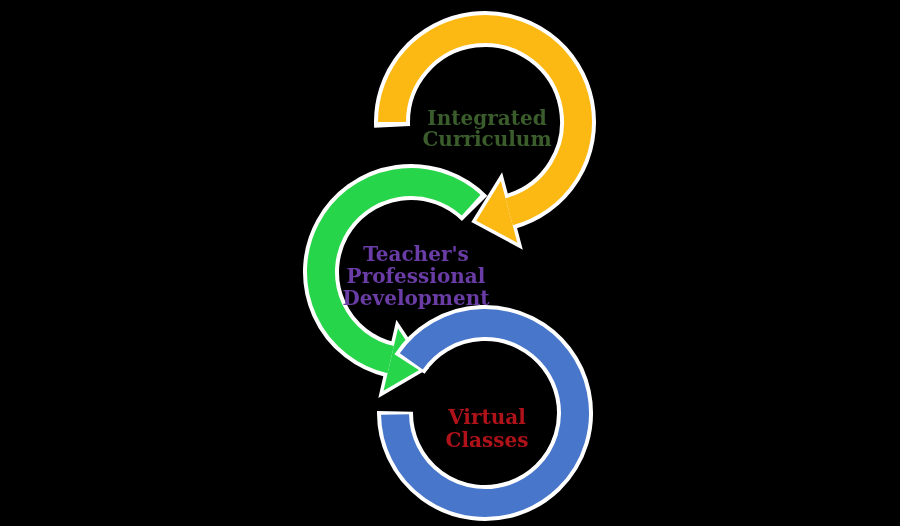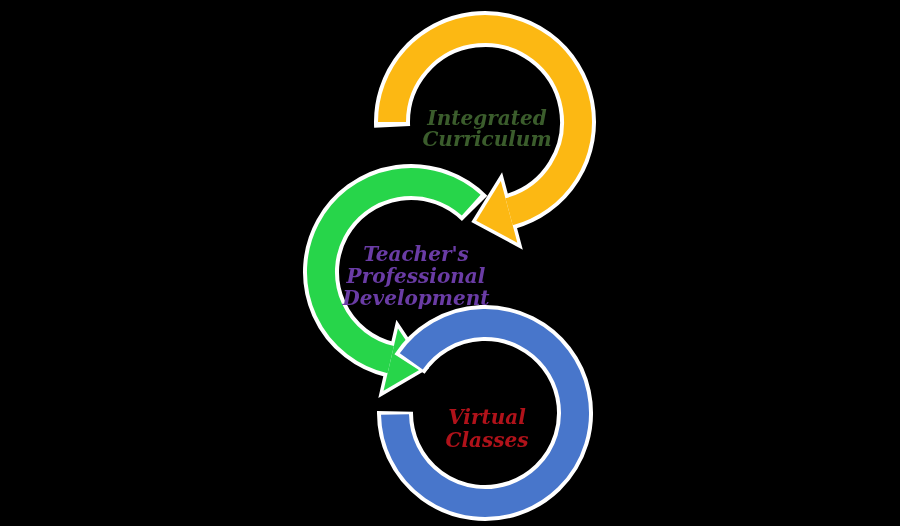--- a/index.html
+++ b/index.html
@@ -8,21 +8,20 @@
     background: #000000;
     width: 900px;
     height: 526px;
     overflow: hidden;
   }
   .stage {
     position: relative;
     width: 900px;
     height: 526px;
     background: #000000;
-    font-style: italic;
   }
   svg { display: block; }
   .ring-outline {
     fill: none;
     stroke: #FFFFFF;
     stroke-width: 36;
     stroke-linecap: butt;
   }
   .ring-body {
     fill: none;

